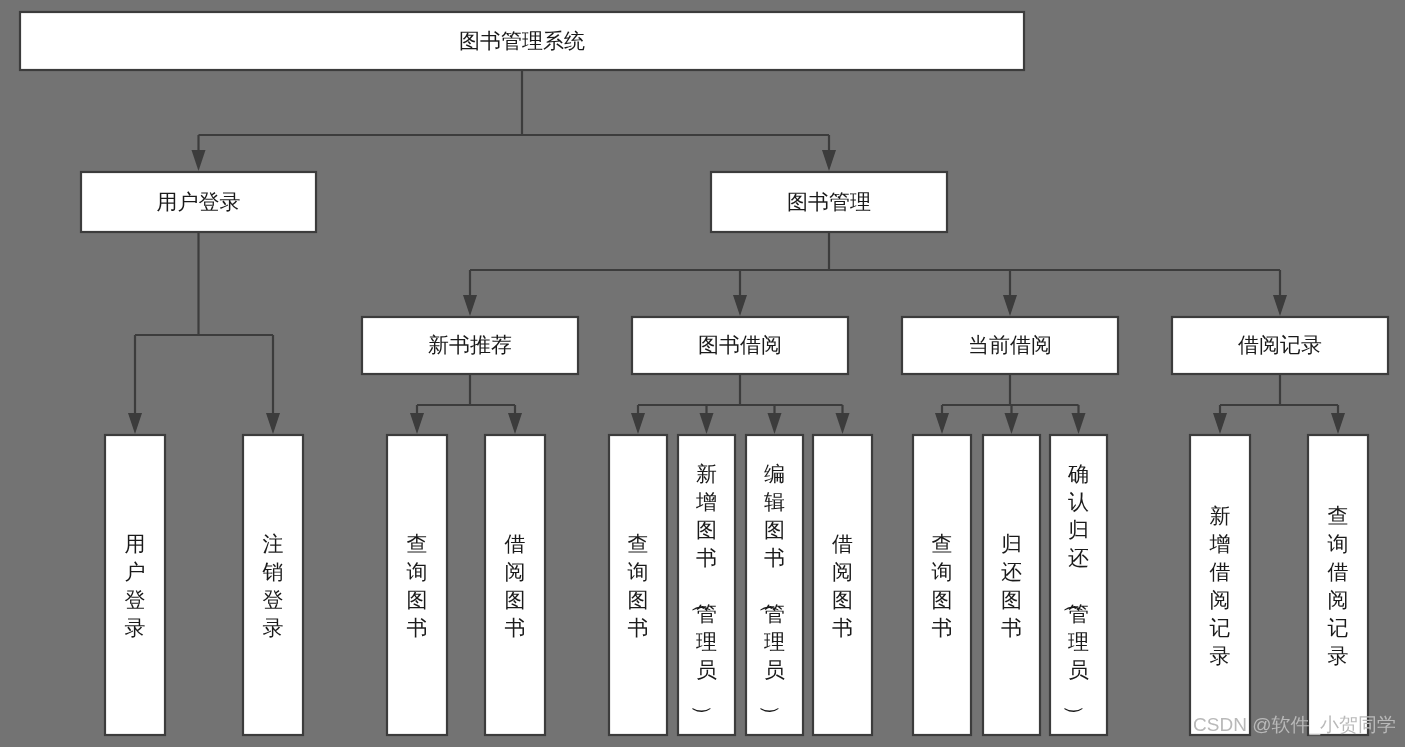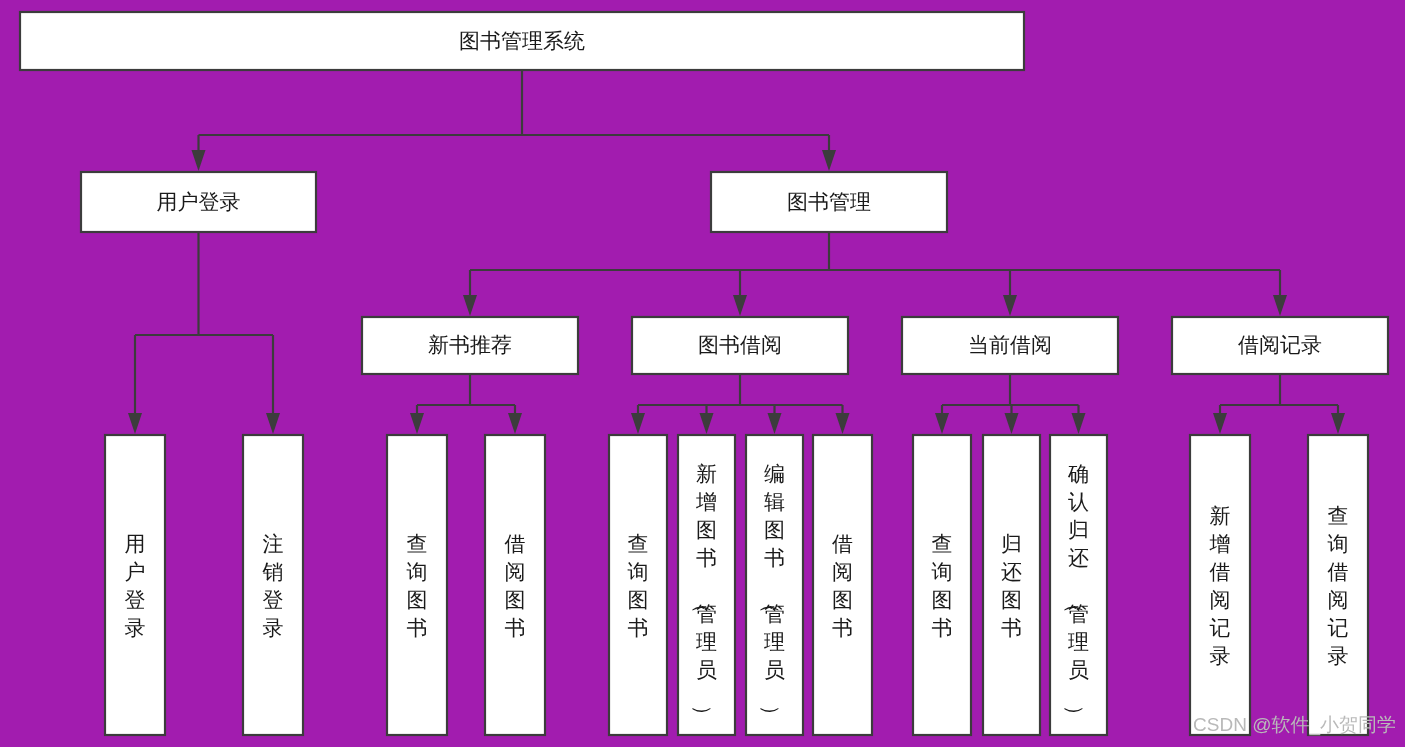--- a/index.html
+++ b/index.html
@@ -8,21 +8,21 @@
     padding: 0;
     background: #ffffff;
   }
   body {
     font-family: "Liberation Sans", "DejaVu Sans", sans-serif;
   }
   #diagram-root {
     position: relative;
     width: 1405px;
     height: 747px;
-    background: #a21caf;
+    background: #737373;
     overflow: hidden;
   }
   svg.diagram-canvas {
     position: absolute;
     top: 0;
     left: 0;
     width: 1405px;
     height: 747px;
     display: block;
   }

